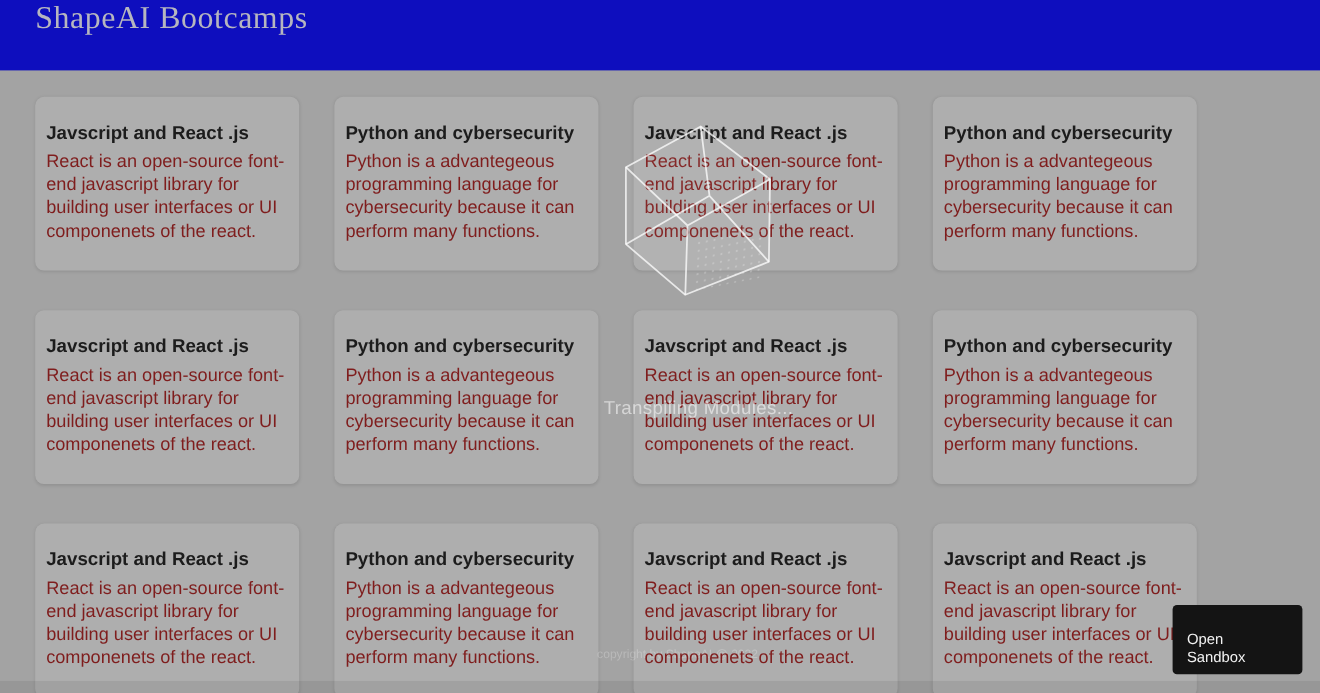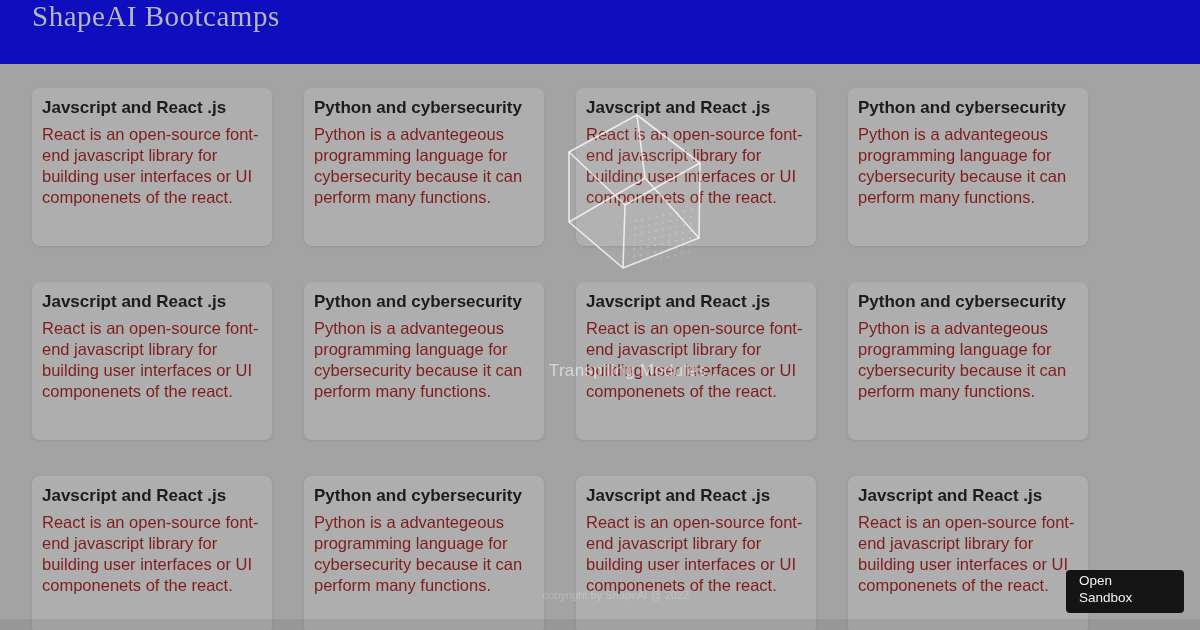--- a/index.html
+++ b/index.html
@@ -47,21 +47,21 @@
   .card {
     width: 240px; height: 158px;
     margin: 18px 16px;
     padding: 10px;
     border-radius: 8px;
     background: rgba(255,255,255,0.13);
     box-shadow: 0 1px 3px rgba(0,0,0,0.10);
     overflow: hidden;
   }
   .card-title {
-    margin: 0 0 6px 0;
+    margin: 13px 0 6px 0;
     font-size: 17px;
     font-weight: bold;
     line-height: 20px;
     color: #1c1c1c;
   }
   .card-body {
     margin: 0;
     font-size: 16.5px;
     line-height: 21px;
     color: #7f1d1d;
@@ -95,21 +95,21 @@
   }
 
   
   .sandbox-btn {
     position: absolute; z-index: 20;
     right: 16px; bottom: 17px;
     width: 118px;
     background: #141414;
     border: none;
     border-radius: 4px;
-    padding: 2px 0 7px 13px;
+    padding: 22px 0 7px 13px;
     text-align: left;
     color: #f2f2f2;
     font-family: "Liberation Sans", sans-serif;
     font-size: 13.5px;
     line-height: 17px;
     cursor: pointer;
   }
   .sandbox-btn span { display: inline-block; width: 70px; }
 </style>
 </head>

